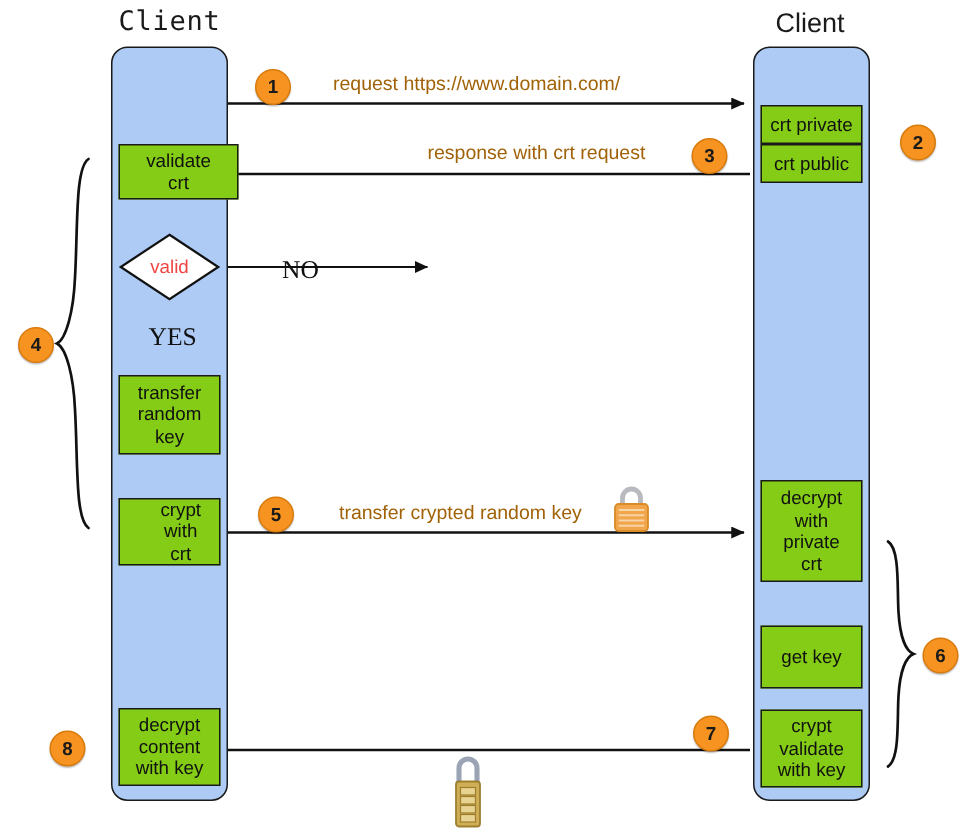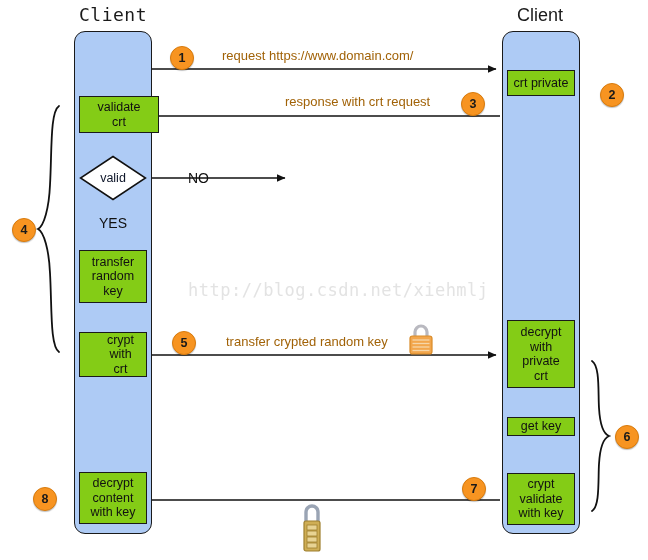--- a/index.html
+++ b/index.html
@@ -67,44 +67,45 @@
     position: absolute;
     inset: 0;
   }
   .diamond-wrap .dlabel {
     position: absolute;
     inset: 0;
     display: flex;
     align-items: center;
     justify-content: center;
     font-size: 12.5px;
-    color: #0f172a;
+    color: #ef4444;
   }
 
   
   #wires {
     position: absolute;
     left: 0; top: 0;
     width: 648px;
     height: 560px;
     pointer-events: none;
   }
 
   
   .msg {
     position: absolute;
     font-size: 13px;
     color: #a16207;
     white-space: nowrap;
   }
   .small-label {
     position: absolute;
-    font-size: 14px;
+    font-size: 17px;
     color: #111111;
     white-space: nowrap;
+    font-family: Liberation Serif, serif;
   }
 
   
   .badge {
     position: absolute;
     width: 22px;
     height: 22px;
     border-radius: 50%;
     background: #f79421;
     border: 1px solid #d97b0c;
@@ -186,21 +187,20 @@
              C604,438 600,447 599,464
              C598,480 600,506 592,511" fill="none" stroke="#111111" stroke-width="1.8" stroke-linecap="round"></path>
   </svg>
 
   <div class="actor-label mono" style="left:74px; top:4px; width:78px;">Client</div>
   <div class="actor-label sans" style="left:500px; top:5px; width:80px;">Client</div>
 
   <div class="lifeline" style="left:74px; top:31px; width:78px; height:503px;"></div>
   <div class="lifeline" style="left:502px; top:31px; width:78px; height:503px;"></div>
 
-  <div class="watermark" style="left:188px; top:280px;">http://blog.csdn.net/xiehmlj</div>
 
   <div class="pbox" style="left:79px; top:96px; width:80px; height:37px;">validate
 crt</div>
 
   <div class="diamond-wrap" style="left:79px; top:155px; width:68px; height:46px;">
     <svg class="dshape" viewBox="0 0 68 46" xmlns="http://www.w3.org/2000/svg">
       <polygon points="34,1.5 66.5,23 34,44.5 1.5,23" fill="#ffffff" stroke="#111111" stroke-width="1.5"></polygon>
     </svg>
     <div class="dlabel">valid</div>
   </div>
@@ -210,27 +210,28 @@
 key</div>
 
   <div class="pbox" style="left:79px; top:332px; width:68px; height:45px;padding-left:15px;">crypt with
 crt</div>
 
   <div class="pbox" style="left:79px; top:472px; width:68px; height:52px;">decrypt
 content
 with key</div>
 
   <div class="pbox" style="left:507px; top:70px; width:68px; height:26px;">crt private</div>
+  <div class="pbox" style="left:507px; top:96px; width:68px; height:26px;">crt public</div>
 
   <div class="pbox" style="left:507px; top:320px; width:68px; height:68px;">decrypt
 with
 private
 crt</div>
 
-  <div class="pbox" style="left:507px; top:417px; width:68px; height:19px;">get key</div>
+  <div class="pbox" style="left:507px; top:417px; width:68px; height:42px;">get key</div>
 
   <div class="pbox" style="left:507px; top:473px; width:68px; height:52px;">crypt
 validate
 with key</div>
 
 
   <div class="small-label" style="left:188px; top:170px;">NO</div>
   <div class="small-label" style="left:99px; top:215px;">YES</div>
 
   <div class="msg" style="left:222px; top:48px;">request https://www.domain.com/</div>

